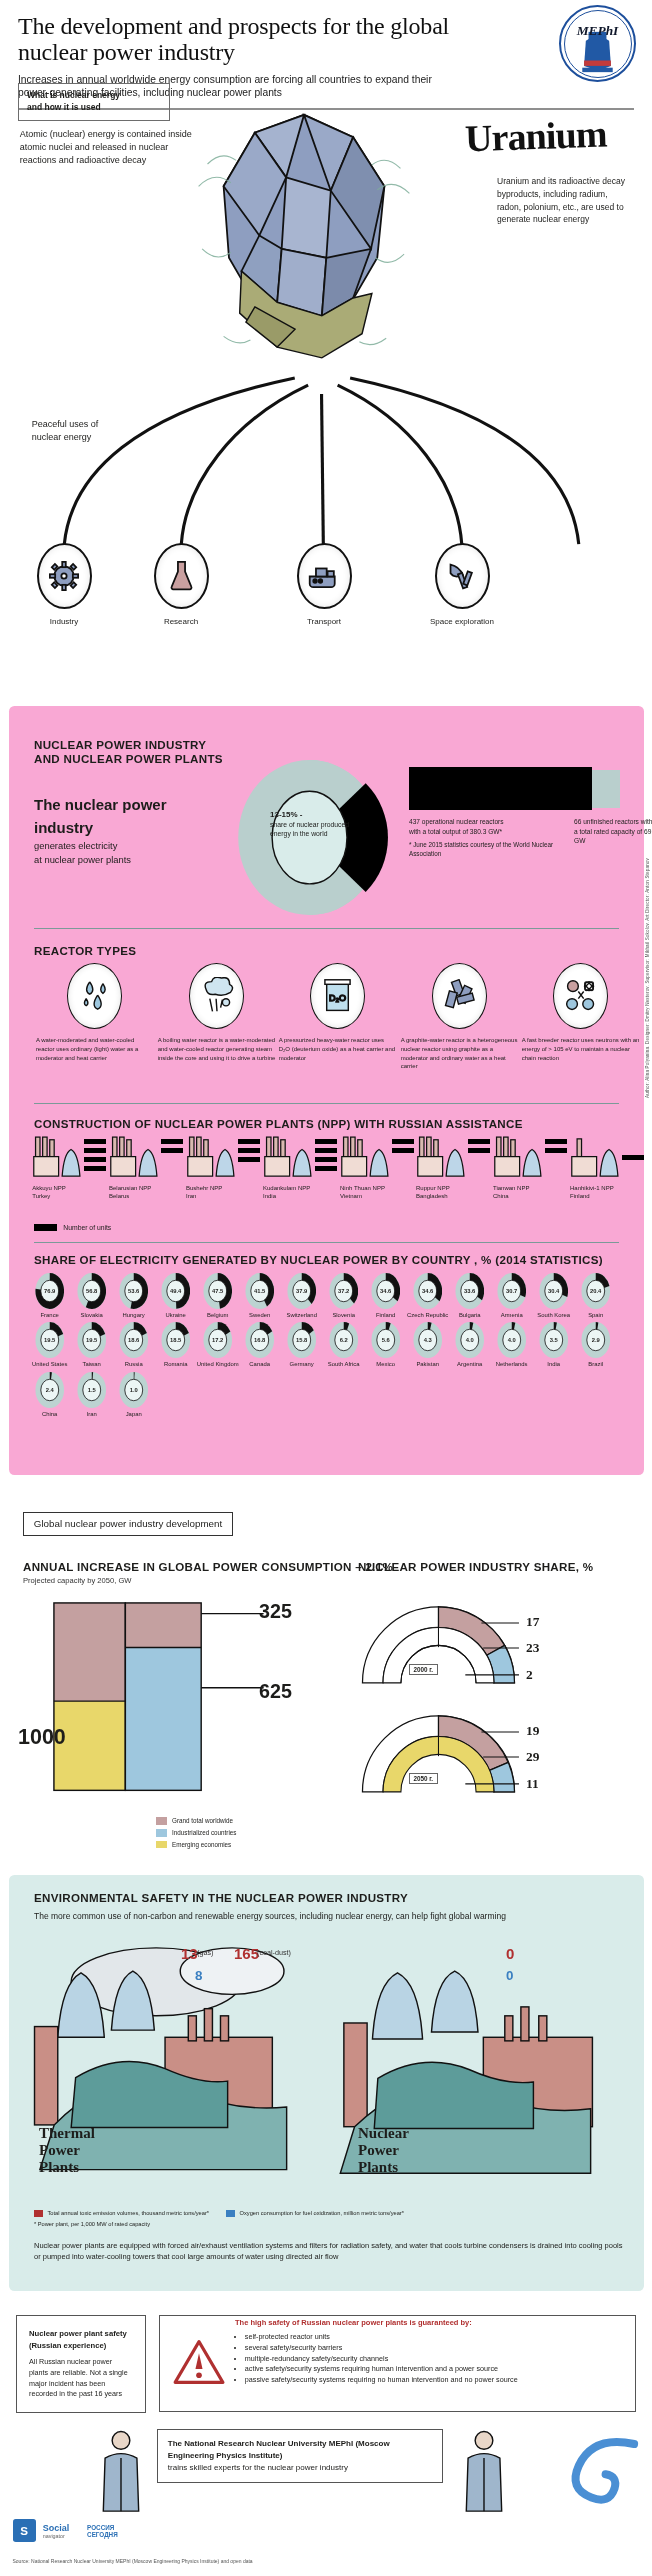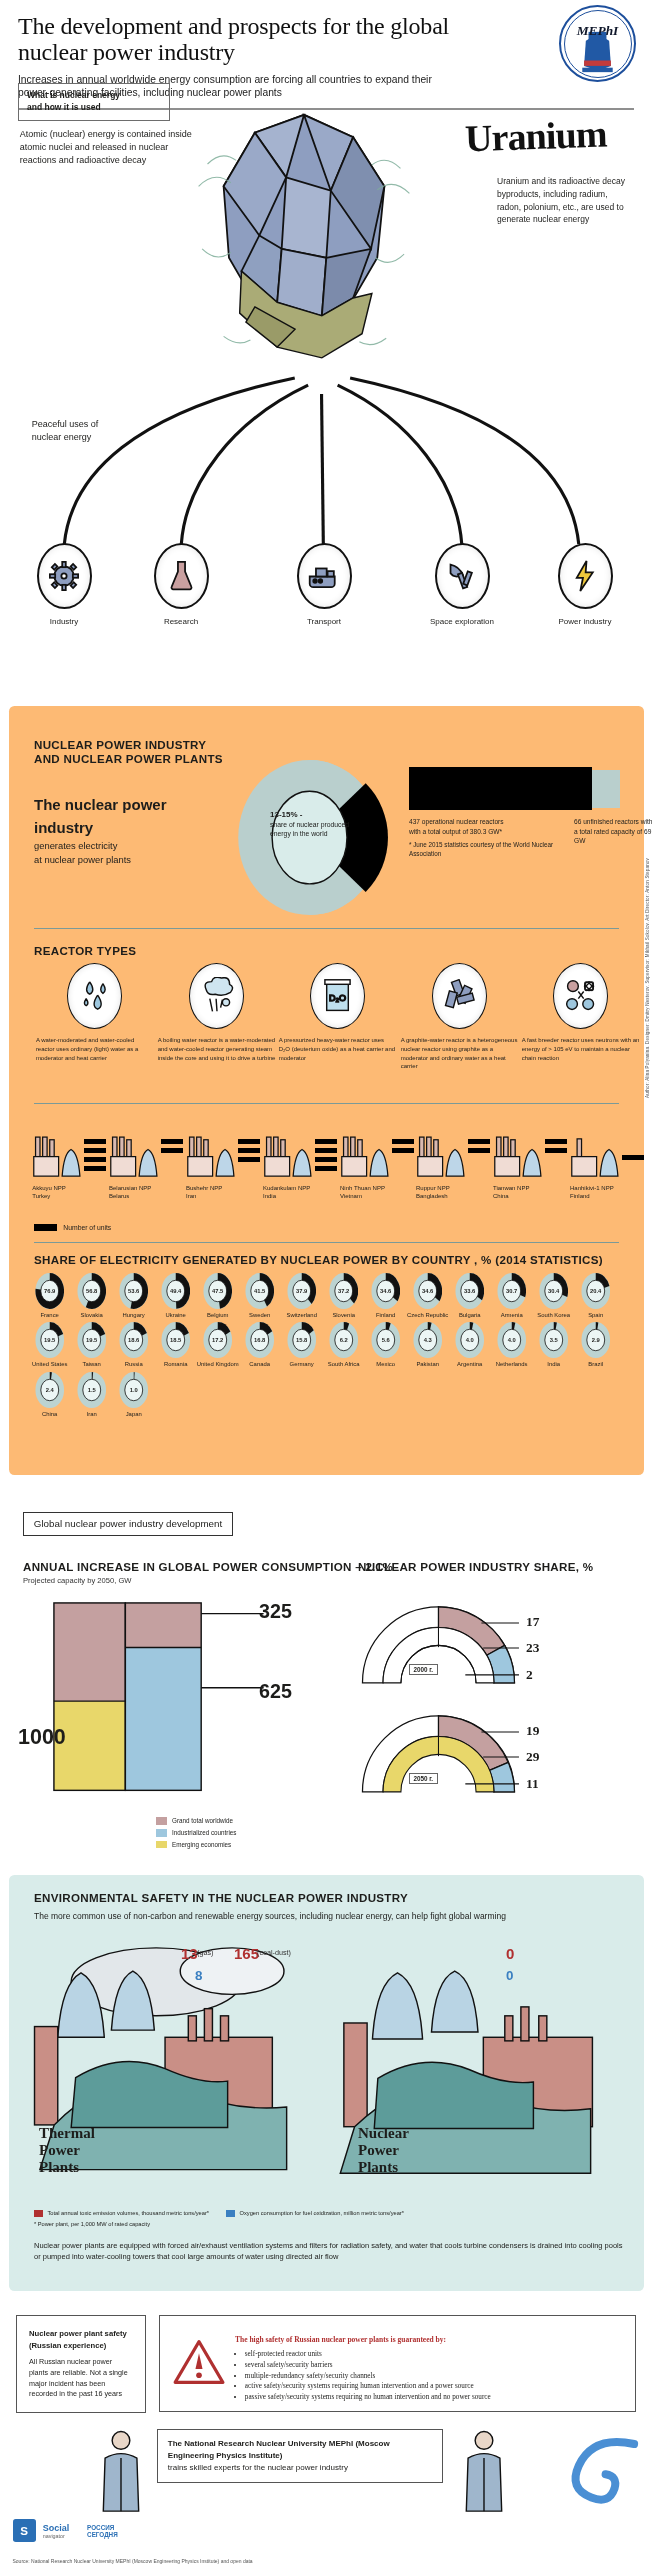--- a/index.html
+++ b/index.html
@@ -78,21 +78,21 @@
   .use .bubble {
     width:55px; height:66px; margin:0 auto; border:2.2px solid #111;
     border-radius:50%; background:#fff; display:flex; align-items:center;
     justify-content:center; box-shadow: inset 0 0 7.2px rgba(0,0,0,0.10);
   }
   .use .cap { margin-top:8px; font-size:8px; }
 
   
   .panel {
     position:absolute; left:9px; top:706px; width:635px; height:769px;
-    background:#fdba74; border-radius:5.4px;
+    background:#f9a8d4; border-radius:5.4px;
   }
   .sec-h {
     font-family:"Liberation Sans Narrow","Liberation Sans",sans-serif;
     font-weight:bold; font-size:11.6px; letter-spacing:0.3px; line-height:1.25;
   }
   .panel .divider { height:0.9px; background:#7b9a98; margin: 0; }
 
   .npi-title { position:absolute; left:25px; top:32px; }
   .npi-body { position:absolute; left:25px; top:88px; width:170px;
     font-size:9.4px; line-height:1.5; }
@@ -181,21 +181,21 @@
   .env-note { position:absolute; left:25px; top:365px; width:594px; font-size:7.5px; line-height:1.5; }
 
   
   .safe-left {
     position:absolute; left:16px; top:2315px; width:130px;
     border:1.3px solid #555; padding:12px; font-size:7.2px; line-height:1.5;
   }
   .safe-left b { font-size:7.7px; }
   .safe-right {
     position:absolute; left:159px; top:2315px; width:477px; height:97px;
-    border:1.3px solid #555; padding:18px 8px 8px 75px; font-size:7.2px; line-height:1.52;font-family:Liberation Serif, serif;
+    border:1.3px solid #555; padding:1px 8px 8px 75px; font-size:7.2px; line-height:1.52;
   }
   .safe-right b { font-size:7.5px; color:#b03030; }
   .safe-right ul { margin: 2.7px 0 0 9.8px; }
   .tri { position:absolute; left:12.5px; top:23px; width:52px; height:46px; }
 
   
   .foot-box {
     position:absolute; left:157px; top:2429px; width:286px;
     border:1.3px solid #555; padding:8px 9.8px; font-size:8px; line-height:1.5;
   }
@@ -335,28 +335,20 @@
         <svg width="30" height="30" viewBox="0 0 34 34">
             <g stroke="#111" stroke-width="2" fill="#8e9ec0">
           <path d="M4 4 q10 2 14 12 q-10 4 -14 -2 z"></path>
           <rect x="15" y="14" width="5" height="17" transform="rotate(-20 17 22)"></rect>
           <rect x="21" y="12" width="5" height="15" transform="rotate(20 23 19)"></rect>
         </g>
           </svg>
       </div>
       <div class="cap">Space exploration</div>
     </div>
-    <div class="use" style="left:536px">
-      <div class="bubble">
-        <svg width="21.5" height="32" viewBox="0 0 24 36">
-            <path d="M14 1 L3 20 h7 l-3 15 L21 14 h-8 z" fill="#eec83c" stroke="#111" stroke-width="2"></path>
-          </svg>
-      </div>
-      <div class="cap">Power industry</div>
-    </div>
   </div>
 
   <div class="panel">
 
     <div class="sec-h npi-title" style="white-space:pre-line">NUCLEAR POWER INDUSTRY
 AND NUCLEAR POWER PLANTS</div>
     <div class="npi-body">
       <b>The nuclear power industry</b><br>
       <span style="white-space:pre-line">generates electricity
 at nuclear power plants</span>
@@ -449,20 +441,21 @@
             <circle cx="27" cy="28" r="6" fill="#9ec7de"></circle>
             <path d="M16 14 L22 22 M22 14 L16 22" fill="none"></path>
           </g>
             </svg>
         </div>
         <div class="txt">A fast breeder reactor uses neutrons with an energy of &gt; 105 eV to maintain a nuclear chain reaction</div>
       </div>
     </div>
 
     <div class="divider" style="position:absolute;left:25px;top:397px;width:585px"></div>
+    <div class="sec-h npp-title">CONSTRUCTION OF NUCLEAR POWER PLANTS (NPP) WITH RUSSIAN ASSISTANCE</div>
 
     <div class="npp-row">
       <div class="npp" style="left:7.2px">
         <div class="plant">
           <svg width="55" height="45" viewBox="0 0 62 50">
               <g stroke="#111" stroke-width="1.4">
             <rect x="4" y="2" width="5" height="22" fill="#d9b9b0"></rect>
                 <rect x="12" y="2" width="5" height="22" fill="#d9b9b0"></rect>
                 <rect x="20" y="5" width="5" height="19" fill="#d9b9b0"></rect>
             <rect x="2" y="24" width="28" height="22" fill="#f0dcd4"></rect>

